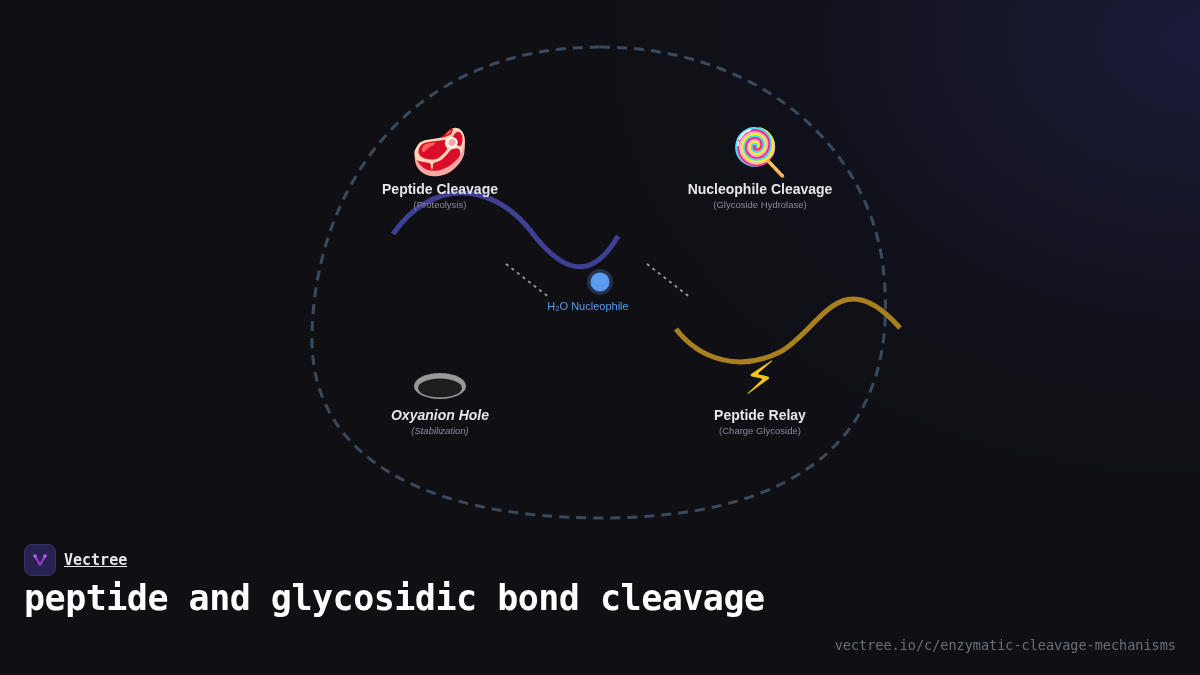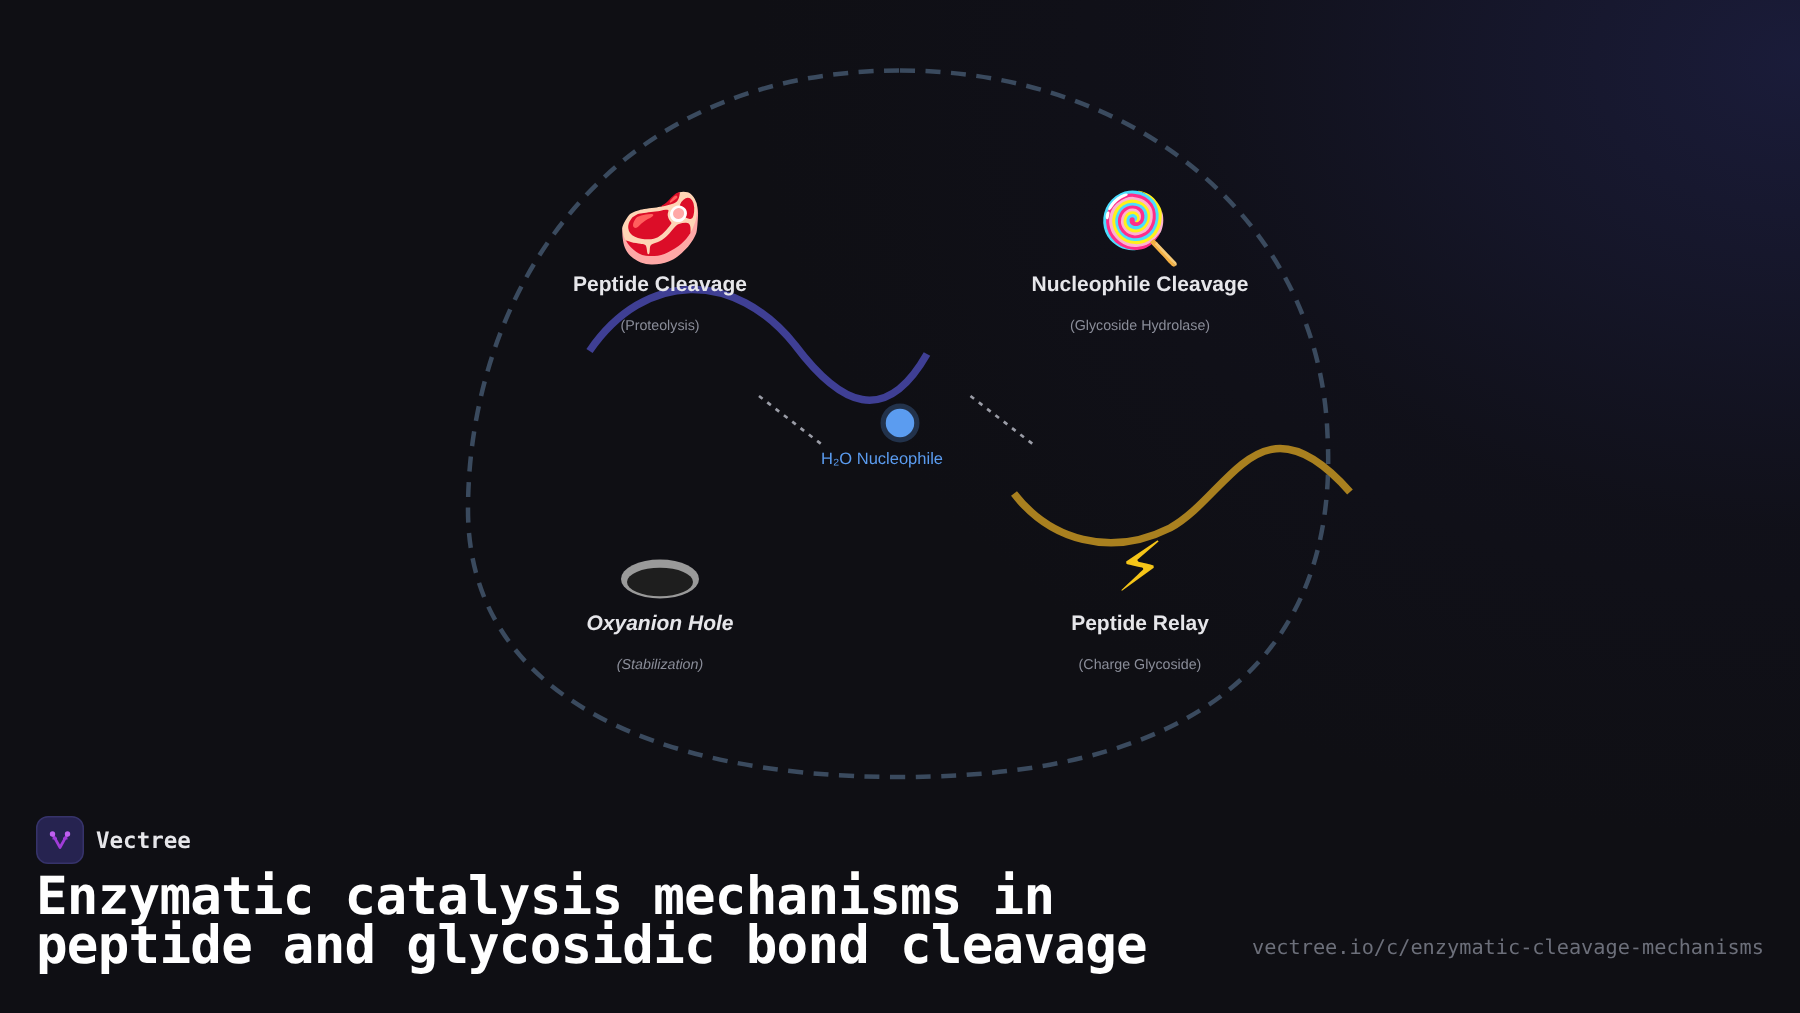--- a/index.html
+++ b/index.html
@@ -19,44 +19,44 @@
     position: absolute; text-align: center; transform: translateX(-50%);
   }
   .node .emoji {
     display: block; font-size: 46px; line-height: 52px; height: 52px;
     font-family: "DejaVu Sans", sans-serif;
   }
   .node .title {
     display: block; color: #e6e6ea; font-weight: bold; font-size: 14px; line-height: 18px; margin-top: 2px; white-space: nowrap;
   }
   .node .sub {
-    display: block; color: #8a8d99; font-size: 9.5px; line-height: 12px; margin-top: 14px; white-space: nowrap;
+    display: block; color: #8a8d99; font-size: 9.5px; line-height: 12px; margin-top: 1px; white-space: nowrap;
   }
   .h2o-label {
     position: absolute; left: 588px; top: 300px; transform: translateX(-50%);
     color: #5b9cf0; font-size: 11px; white-space: nowrap;
   }
   .brand {
     position: absolute; left: 24px; top: 544px; display: flex; align-items: center; gap: 8px;
   }
   .brand-logo {
     width: 32px; height: 32px; border-radius: 8px; background: #262350;
     border: 1px solid #36336a; box-sizing: border-box; display: flex; align-items: center; justify-content: center;
   }
   .brand-name {
-    color: #e6e6ea; font-family: "DejaVu Sans Mono", monospace; font-weight: bold; font-size: 15px;
+    color: #e6e6ea; font-family: "DejaVu Sans Mono", monospace; font-weight: bold; font-size: 15px; text-decoration: underline;
   }
   .headline {
     position: absolute; left: 24px; top: 582px; margin: 0;
     color: #ffffff; font-family: "DejaVu Sans Mono", "Liberation Mono", monospace; font-weight: bold;
     font-size: 35px; line-height: 33px; letter-spacing: -0.5px;
   }
   .headline span { display: block; white-space: nowrap; }
   .url {
-    position: absolute; right: 24px; top: 624px;
+    position: absolute; right: 24px; top: 637px;
     color: #6c6f7a; font-family: "DejaVu Sans Mono", "Liberation Mono", monospace; font-size: 13.5px;
   }
 </style>
 </head>
 <body>
 
 <div class="bg-glow"></div>
 
 <svg class="diagram" width="1200" height="675" viewBox="0 0 1200 675">
 
@@ -110,17 +110,16 @@
       <path d="M4 5 L9 14 L14 5" fill="none" stroke="#a03cd8" stroke-width="1.8" stroke-linecap="round" stroke-linejoin="round"></path>
       <circle cx="4" cy="5" r="1.8" fill="#c060f0"></circle>
       <circle cx="14" cy="5" r="1.8" fill="#c060f0"></circle>
       <path d="M4 8 L7 8 M14 8 L11 8" stroke="#a03cd8" stroke-width="1.2"></path>
     </svg>
   </div>
   <span class="brand-name">Vectree</span>
 </div>
 
 <h1 class="headline">
-  <span>Enzymatic catalysis mechanisms in</span>
   <span>peptide and glycosidic bond cleavage</span>
 </h1>
 
 <div class="url">vectree.io/c/enzymatic-cleavage-mechanisms</div>
 
 </body></html>

